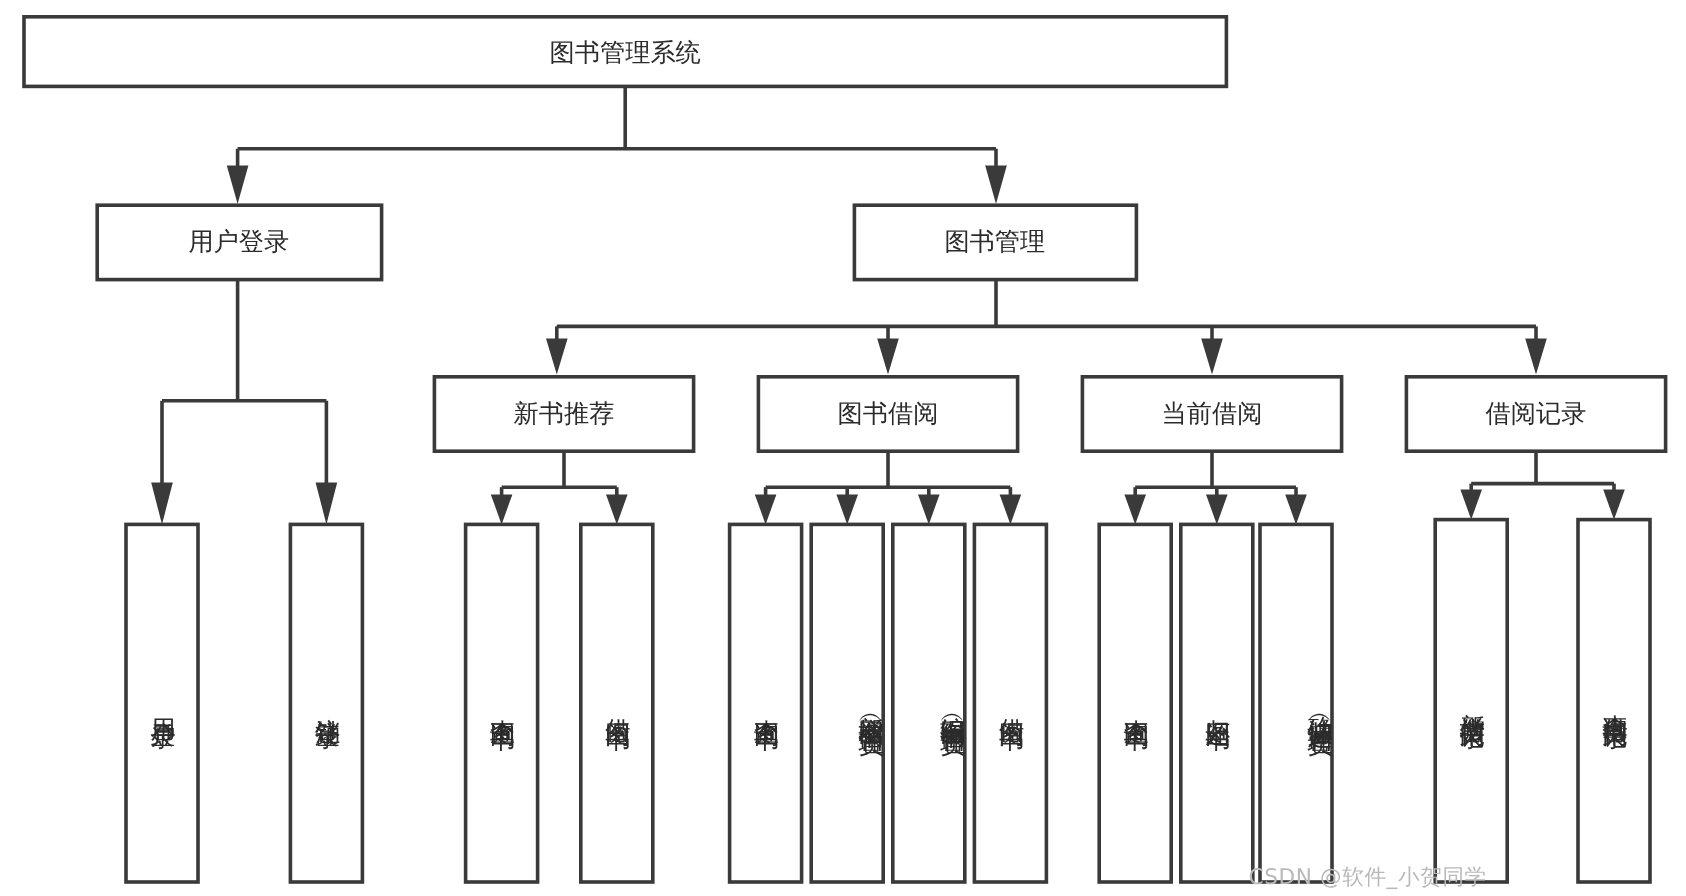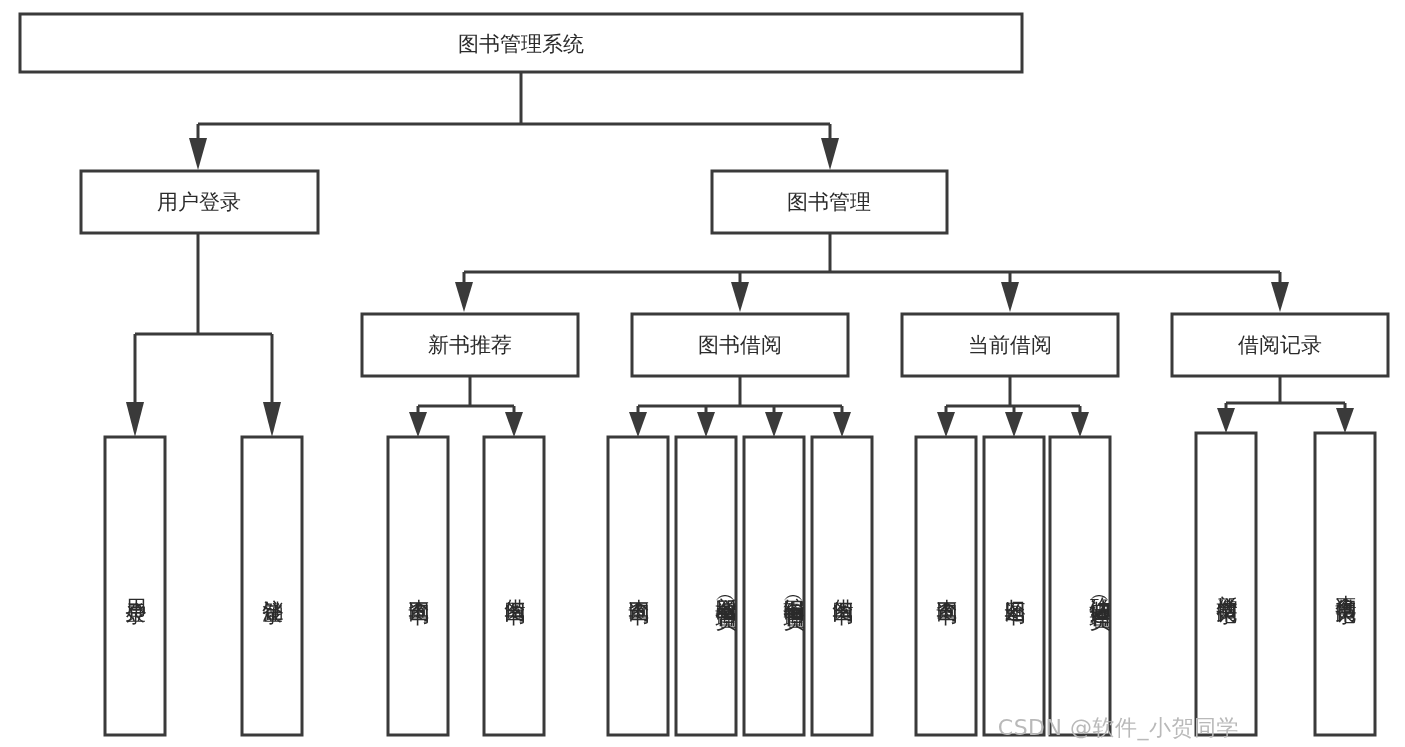--- a/index.html
+++ b/index.html
@@ -66,21 +66,21 @@
     display: flex;
     align-items: center;
     justify-content: center;
     pointer-events: none;
   }
   .watermark {
     position: absolute;
     right: 8px;
     bottom: 4px;
     font-family: "DejaVu Sans", "Liberation Sans", sans-serif;
-    font-size: 22px;
+    font-size: 18px;
     color: #b9b9b9;
     letter-spacing: 0.5px;
     white-space: nowrap;
   }
 </style>
 </head>
 <body>
 
 <div id="diagram-root">
 

